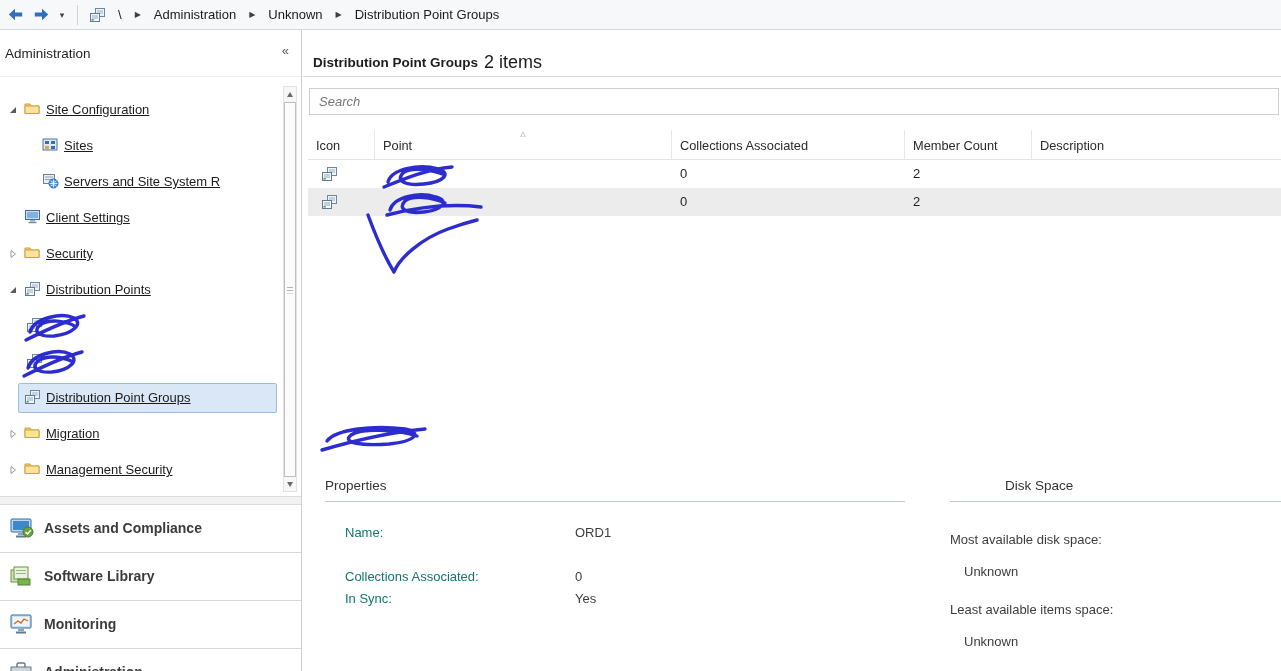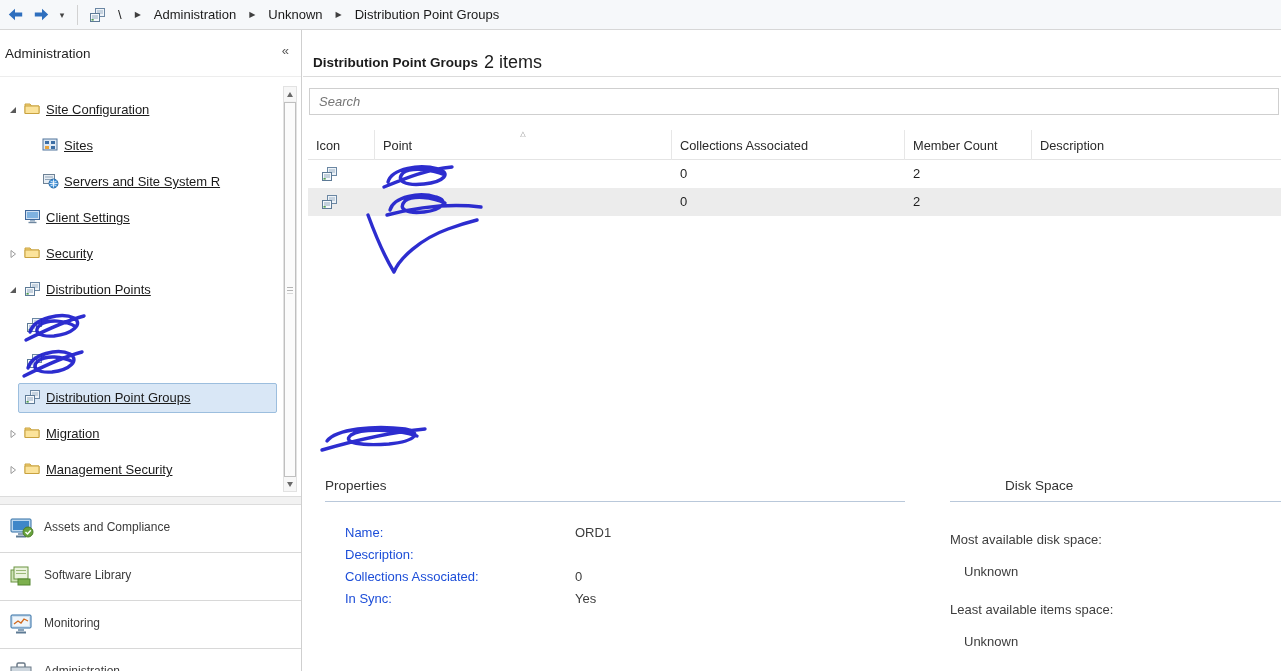--- a/index.html
+++ b/index.html
@@ -36,21 +36,21 @@
   .sb-up{top:0;}
   .sb-down{bottom:0;}
   .tri-up{width:0;height:0;border-left:3.5px solid transparent;border-right:3.5px solid transparent;border-bottom:5px solid #6a6a6a;}
   .tri-down{width:0;height:0;border-left:3.5px solid transparent;border-right:3.5px solid transparent;border-top:5px solid #6a6a6a;}
   .sb-thumb{position:absolute;left:0;top:15px;width:12px;height:375px;background:#fbfbfb;border:1px solid #bfbfbf;cursor:pointer;}
   .thumb-grip{position:absolute;left:2px;right:2px;top:50%;height:7px;transform:translateY(-50%);background:repeating-linear-gradient(to bottom,#b5b5b5 0 1px,transparent 1px 3px);}
   .sb-splitter{position:absolute;left:0;right:0;top:466px;height:9px;background:#f2f2f2;border-top:1px solid #dcdcdc;border-bottom:1px solid #dcdcdc;}
   .sb-nav{position:absolute;left:0;right:0;top:475px;}
   .nav-item{position:relative;height:48px;border-bottom:1px solid #d8d8d8;cursor:pointer;}
   .nicon{position:absolute;left:9px;top:12px;width:26px;height:24px;}
-  .nlabel{position:absolute;left:44px;top:15px;font-weight:normal;font-size:12px;color:#3b3b3b;white-space:nowrap;}
+  .nlabel{position:absolute;left:44px;top:15px;font-weight:bold;font-size:14px;color:#3b3b3b;white-space:nowrap;}
 
   
   .main{position:absolute;left:303px;top:30px;right:0;bottom:0;background:#fff;}
   .main-header{position:absolute;left:0;right:0;top:18px;height:29px;border-bottom:1px solid #dbdbdb;display:flex;align-items:center;padding-left:10px;gap:6px;}
   .mh-title{font-weight:bold;font-size:13.5px;color:#1c1c1c;}
   .mh-count{font-size:18px;color:#1c1c1c;}
   .search-input{position:absolute;left:6px;right:2px;top:58px;height:27px;border:1px solid #cfcfcf;padding:0 9px;font-family:"Liberation Sans",sans-serif;font-size:13px;color:#333;background:#fff;outline:none;}
   .search-input::placeholder{font-style:italic;color:#757575;}
   .table{position:absolute;left:5px;right:0;top:100px;}
   .thead{position:relative;height:30px;border-bottom:1px solid #e4e4e4;}
@@ -61,21 +61,21 @@
   .trow.sel{background:#ececec;}
   .row-icon{position:absolute;left:13px;top:6px;width:17px;height:16px;}
   .cell{position:absolute;top:6px;font-size:13px;color:#1f1f1f;white-space:nowrap;}
 
   
   .details{position:absolute;left:0;right:0;top:390px;height:251px;}
   .d-title{position:absolute;left:22px;top:10px;width:130px;height:18px;font-size:13px;color:#1f1f1f;}
   .d-heading{position:absolute;top:58px;font-size:13.5px;color:#333;}
   .d-rule{position:absolute;top:81px;height:1px;background:#b9c8da;}
   .prow{position:absolute;width:470px;height:20px;}
-  .plabel{position:absolute;left:0;color:#1d4ed8;}
+  .plabel{position:absolute;left:0;color:#0f766e;}
   .pvalue{position:absolute;left:230px;color:#3d3d3d;}
   .dline{position:absolute;color:#3d3d3d;white-space:nowrap;}
 
   
   .ink-overlay{position:absolute;left:0;top:0;width:1281px;height:671px;pointer-events:none;z-index:40;}
   .ink{fill:none;stroke:#2222cc;stroke-width:3.4;stroke-linecap:round;stroke-linejoin:round;opacity:0.95;}
 </style>
 </head>
 <body>
 
@@ -425,24 +425,20 @@
   <div class="details">
     <div class="d-title"></div>
 
     <div class="d-heading" style="left:22px;">Properties</div>
     <div class="d-rule" style="left:22px;width:580px;"></div>
 
     <div class="prow" style="left:42px;top:105px;">
       <span class="plabel">Name:</span>
       <span class="pvalue">ORD1</span>
     </div>
-    <div class="prow" style="left:42px;top:127px;">
-      <span class="plabel">Description:</span>
-      <span class="pvalue"></span>
-    </div>
     <div class="prow" style="left:42px;top:149px;">
       <span class="plabel">Collections Associated:</span>
       <span class="pvalue">0</span>
     </div>
     <div class="prow" style="left:42px;top:171px;">
       <span class="plabel">In Sync:</span>
       <span class="pvalue">Yes</span>
     </div>
 
     <div class="d-heading" style="left:678px;margin-left:24px;">Disk Space</div>

